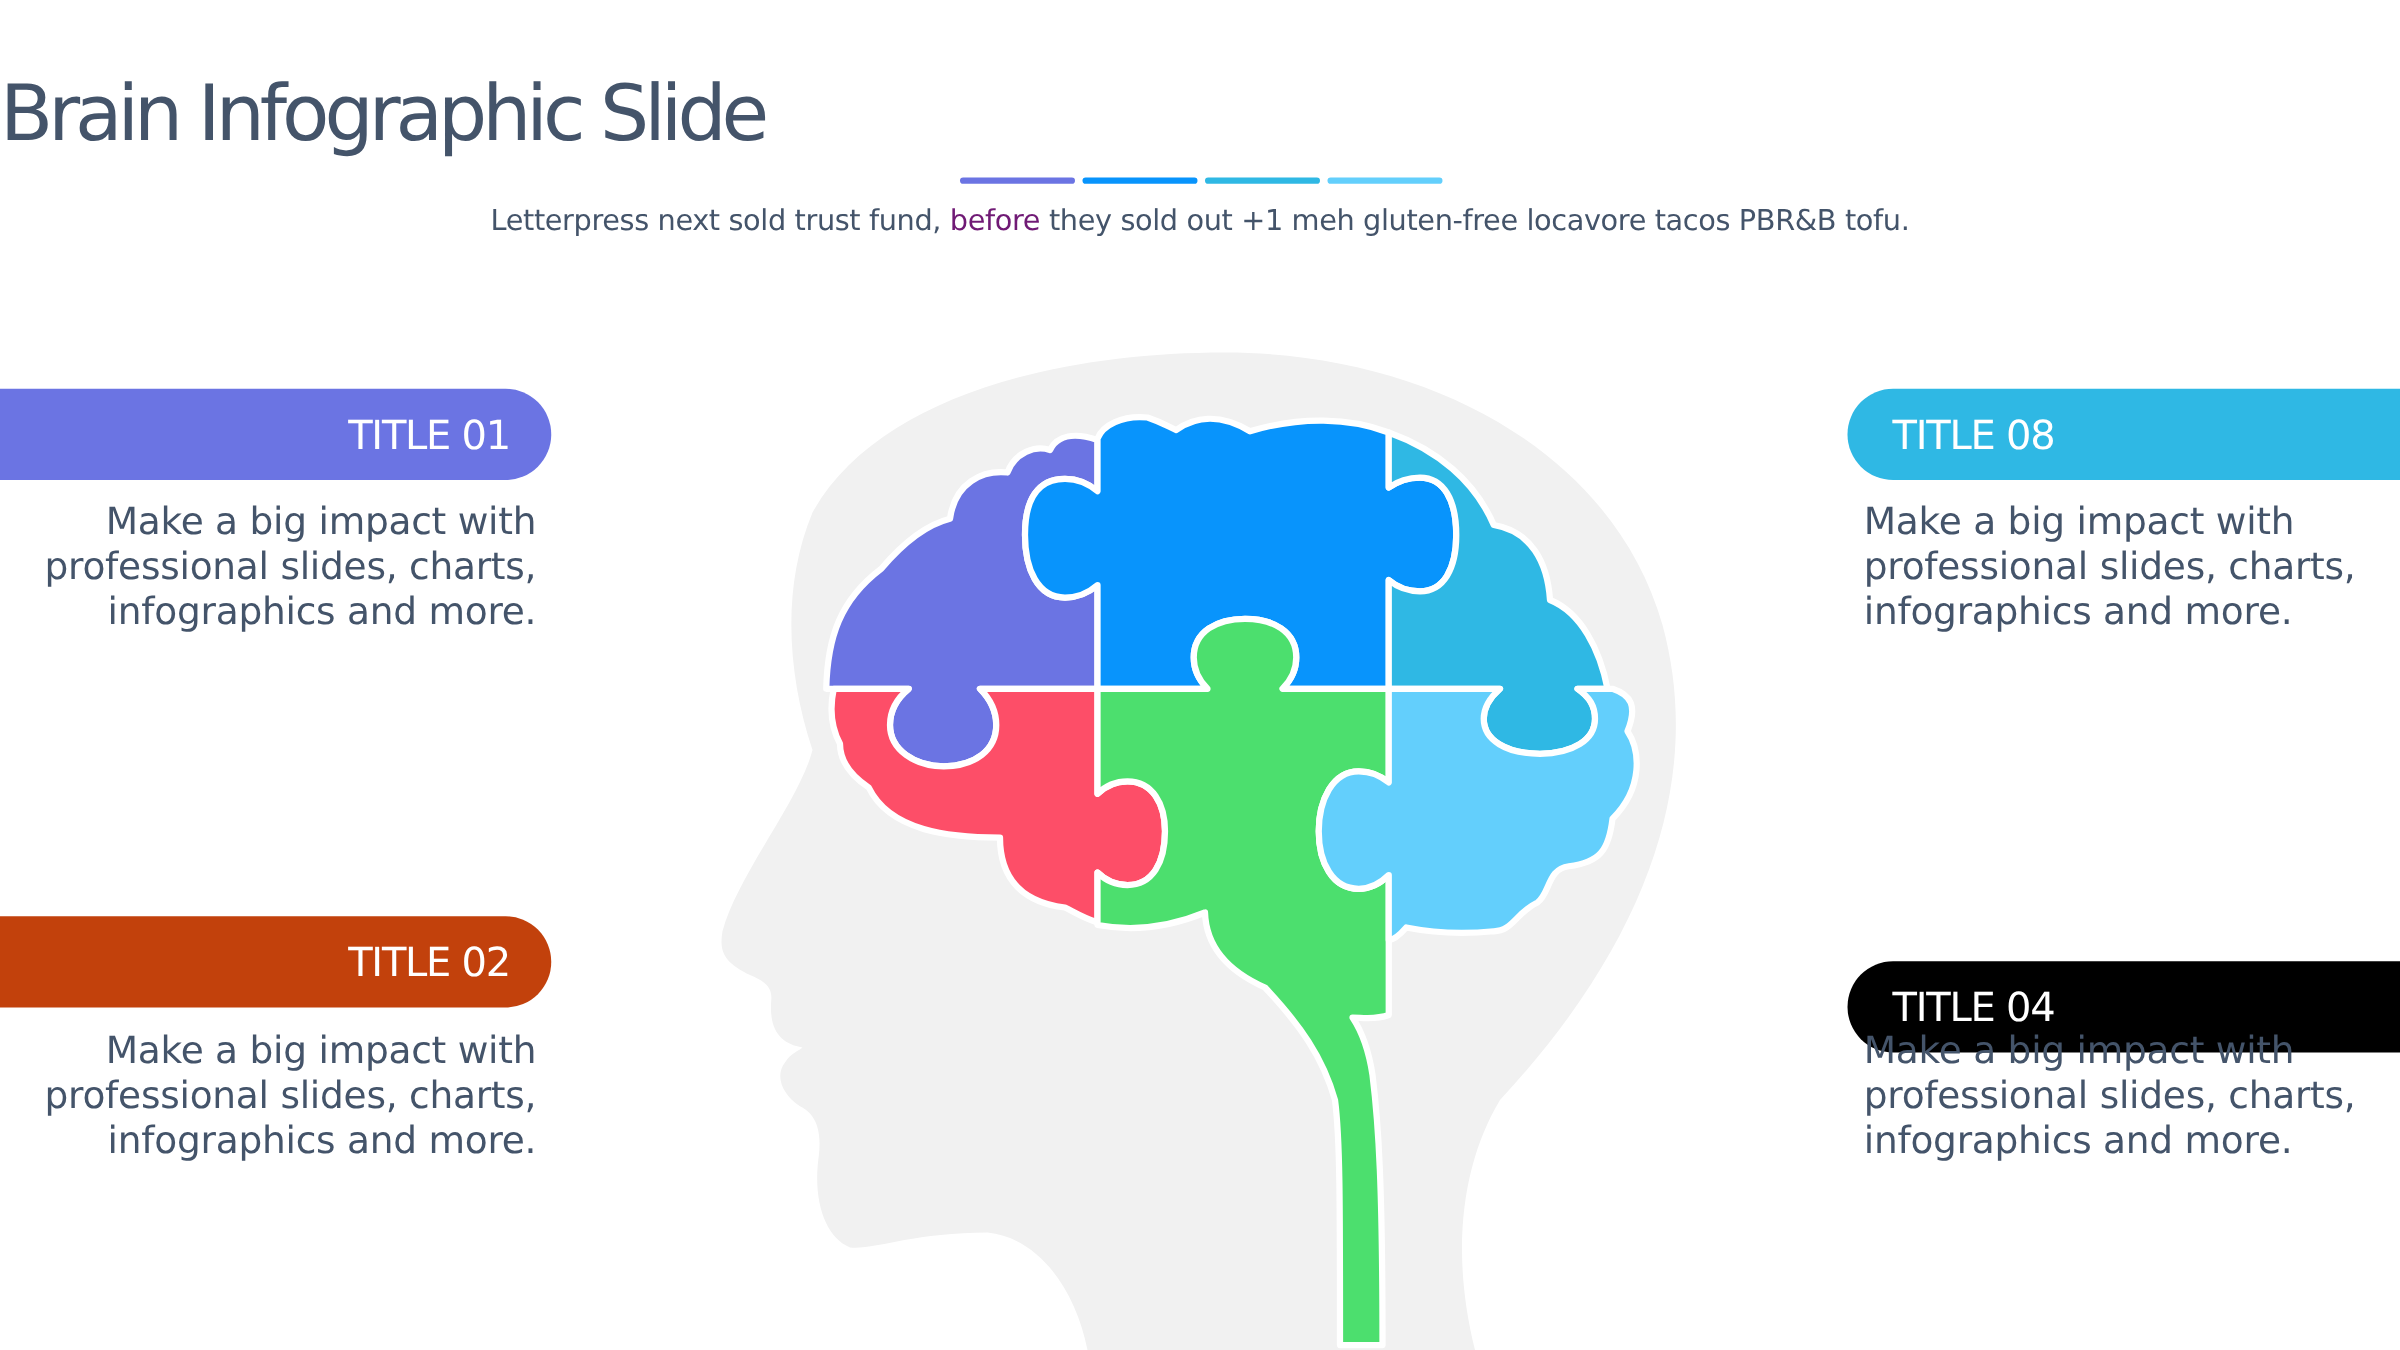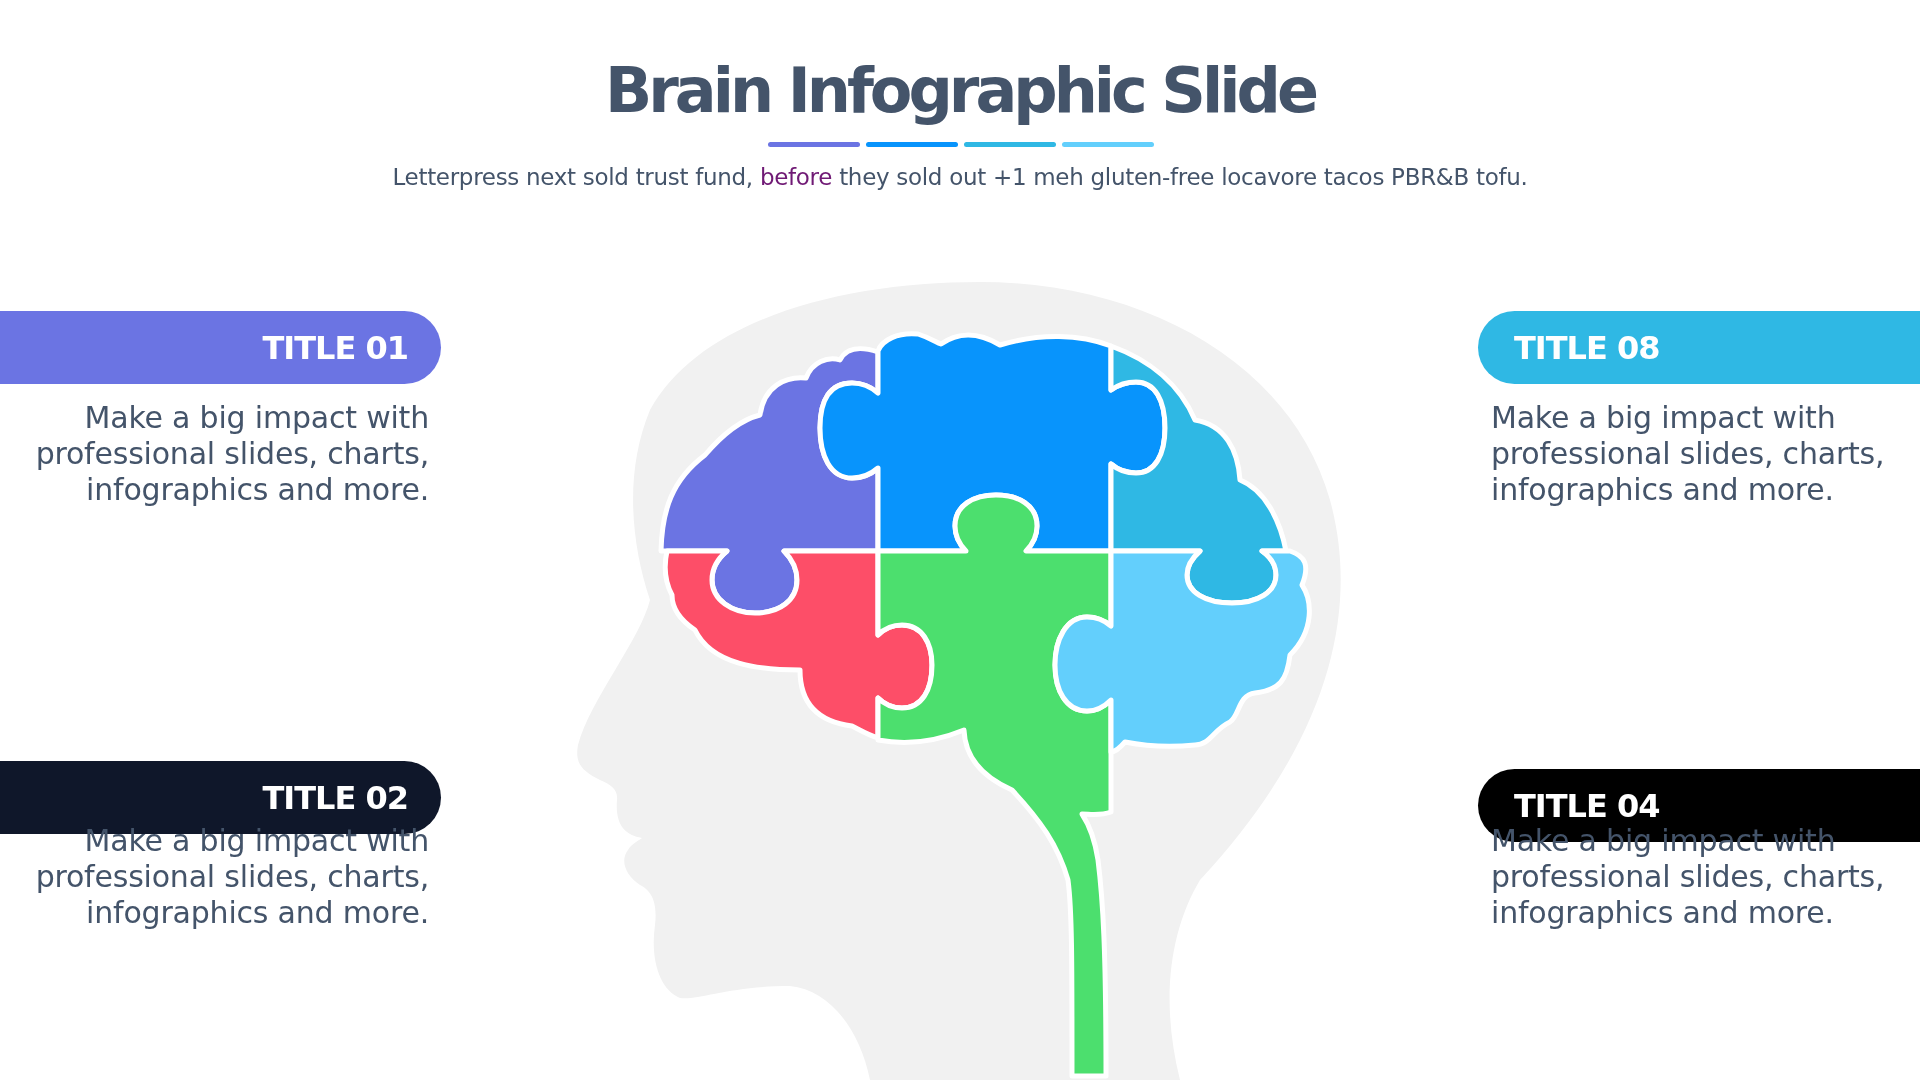--- a/index.html
+++ b/index.html
@@ -4,36 +4,36 @@
 <style>
   html, body { margin: 0; padding: 0; }
   body {
     width: 1920px; height: 1080px; overflow: hidden; position: relative;
     background: #ffffff;
     font-family: "DejaVu Sans", "Liberation Sans", sans-serif;
     color: #44546a;
   }
   .title {
     position: absolute; left: 0; right: 0; top: 54px;
-    text-align: center; font-size: 62px; font-weight: bold;
+    text-align: left; font-size: 62px; font-weight: normal;
     letter-spacing: -4px; color: #44546a;
     font-family: "DejaVu Sans", sans-serif;
   }
   .underline-row { position: absolute; top: 142px; left: 768px; height: 5px; width: 386px; }
   .underline-bar { position: absolute; top: 0; height: 5px; width: 92px; border-radius: 3px; }
   .subtitle {
     position: absolute; left: 0; right: 0; top: 164px; text-align: center;
     font-size: 23px; color: #44546a; letter-spacing: -0.3px;
     font-family: "DejaVu Sans", sans-serif;
   }
   .subtitle .hl { color: #701a75; }
   .head-svg { position: absolute; left: 0; top: 0; width: 1920px; height: 1080px; }
   .pill {
     position: absolute; height: 73px; display: flex; align-items: center;
-    color: #ffffff; font-weight: bold; font-size: 32px; letter-spacing: -1px;
+    color: #ffffff; font-weight: normal; font-size: 32px; letter-spacing: -1px;
     font-family: "DejaVu Sans", sans-serif; box-sizing: border-box;
   }
   .pill.left { left: 0; width: 441px; border-radius: 0 37px 37px 0; justify-content: flex-end; padding-right: 33px; }
   .pill.right { left: 1478px; width: 442px; border-radius: 37px 0 0 37px; justify-content: flex-start; padding-left: 36px; }
   .desc {
     position: absolute; width: 400px; font-size: 30px; line-height: 36px;
     color: #44546a; letter-spacing: -0.2px;
   }
   .desc.left { left: 28px; text-align: right; width: 401px; }
   .desc.right { left: 1491px; text-align: left; }
@@ -201,21 +201,21 @@
 
 <div class="pill left" style="top:311px;background:#6b74e3">
   <span>TITLE 01</span>
 </div>
 <div class="desc left" style="top:400px">
   <div>Make a big impact with</div>
   <div>professional slides, charts,</div>
   <div>infographics and more.</div>
 </div>
 
-<div class="pill left" style="top:761px;background:#0f172a">
+<div class="pill left" style="top:733px;background:#c2410c">
   <span>TITLE 02</span>
 </div>
 <div class="desc left" style="top:823px">
   <div>Make a big impact with</div>
   <div>professional slides, charts,</div>
   <div>infographics and more.</div>
 </div>
 
 <div class="pill right" style="top:311px;background:#2fb8e4">
   <span>TITLE 08</span>

